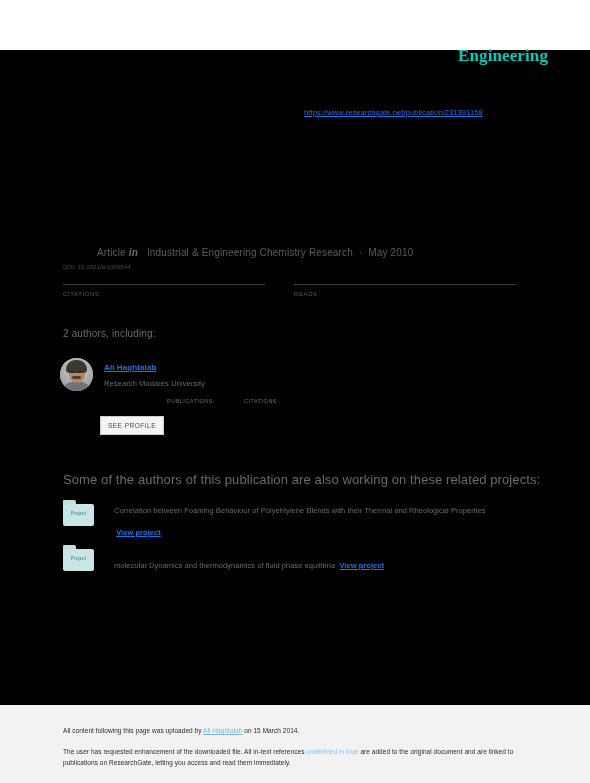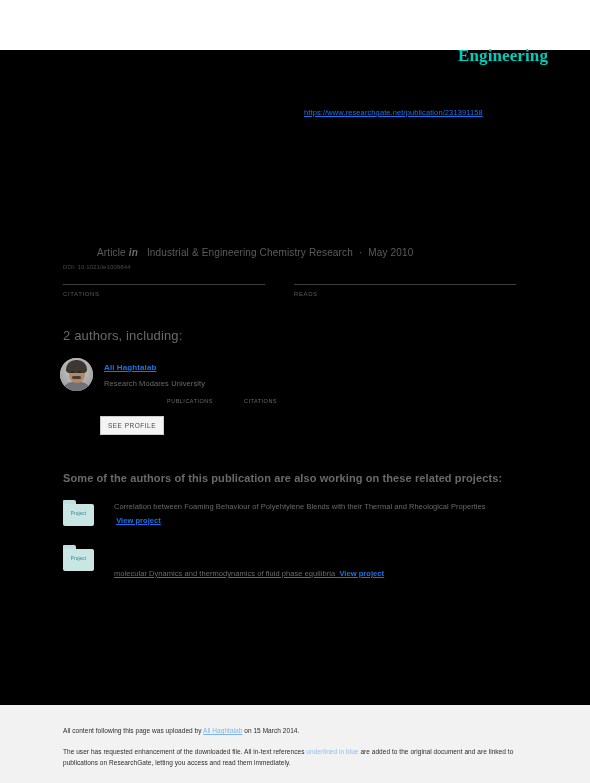--- a/index.html
+++ b/index.html
@@ -115,21 +115,21 @@
     font-size: 6px;
     color: #5a5a5a;
     letter-spacing: 0.6px;
   }
 
   
   .authors-header {
     position: absolute;
     left: 63px;
     top: 328px;
-    font-size: 13px;
+    font-size: 10px;
     color: #6a6a6a;
     letter-spacing: 0.15px;
   }
 
   
   .author-card {
     position: absolute;
     left: 60px;
     top: 358px;
     width: 300px;
@@ -237,22 +237,22 @@
     justify-content: center;
     box-sizing: border-box;
     cursor: pointer;
   }
 
   
   .projects-header {
     position: absolute;
     left: 63px;
     top: 472px;
-    font-size: 11px;
-    font-weight: bold;
+    font-size: 13px;
+    font-weight: normal;
     color: #6a6a6a;
     letter-spacing: 0.1px;
   }
 
   .project-row {
     position: absolute;
     left: 63px;
     width: 470px;
   }
   .project-row.p1 { top: 500px; }
@@ -286,25 +286,25 @@
     color: #2d7f86;
     letter-spacing: 0.2px;
   }
 
   .project-text {
     position: absolute;
     left: 51px;
     top: 0px;
     width: 420px;
     font-size: 7.5px;
-    line-height: 14px;
+    line-height: 22px;
     color: #6a6a6a;
     letter-spacing: 0.05px;
   }
-  .project-row.p2 .project-text { top: 22px; text-decoration: underline; }
+  .project-row.p2 .project-text { top: 10px; }
   .view-project {
     color: #1a73e8;
     font-weight: bold;
     cursor: pointer;
     white-space: nowrap;
   }
 
   
   .footer {
     position: absolute;

